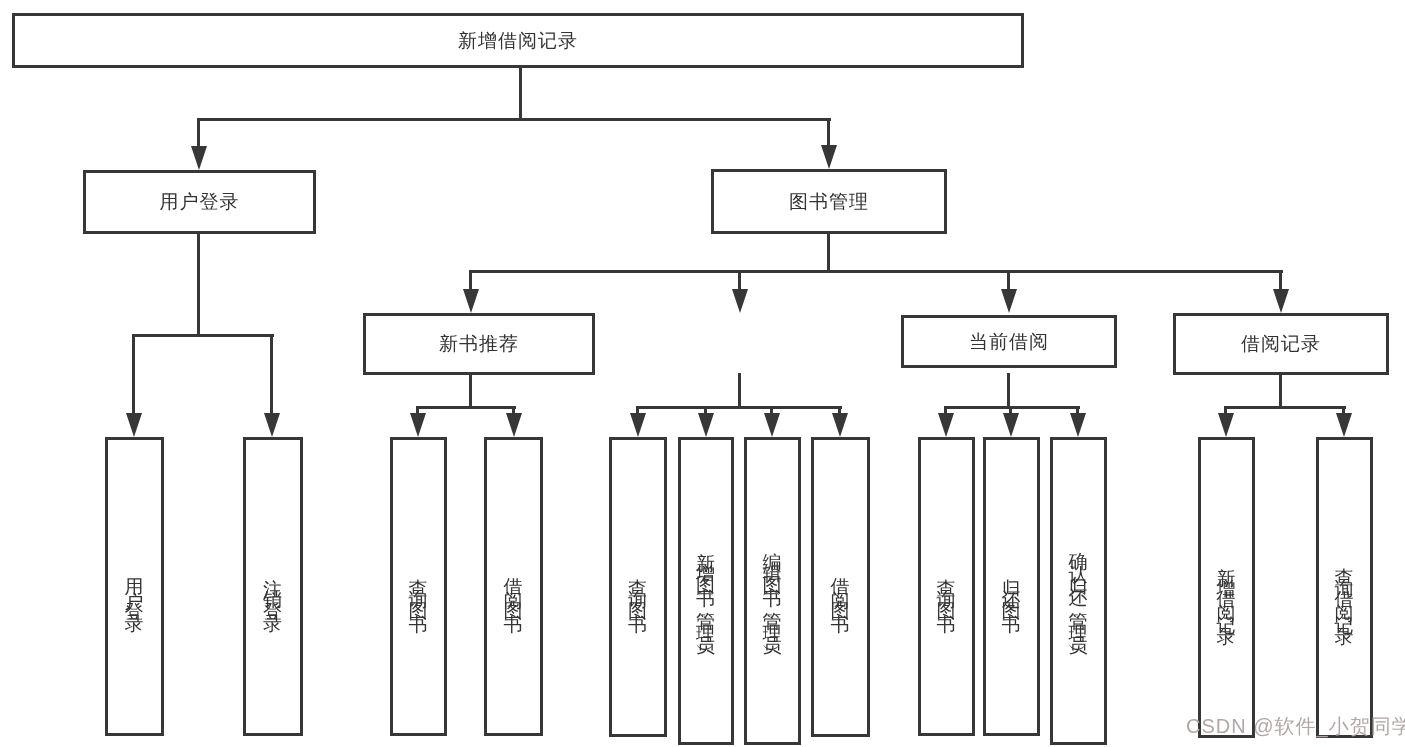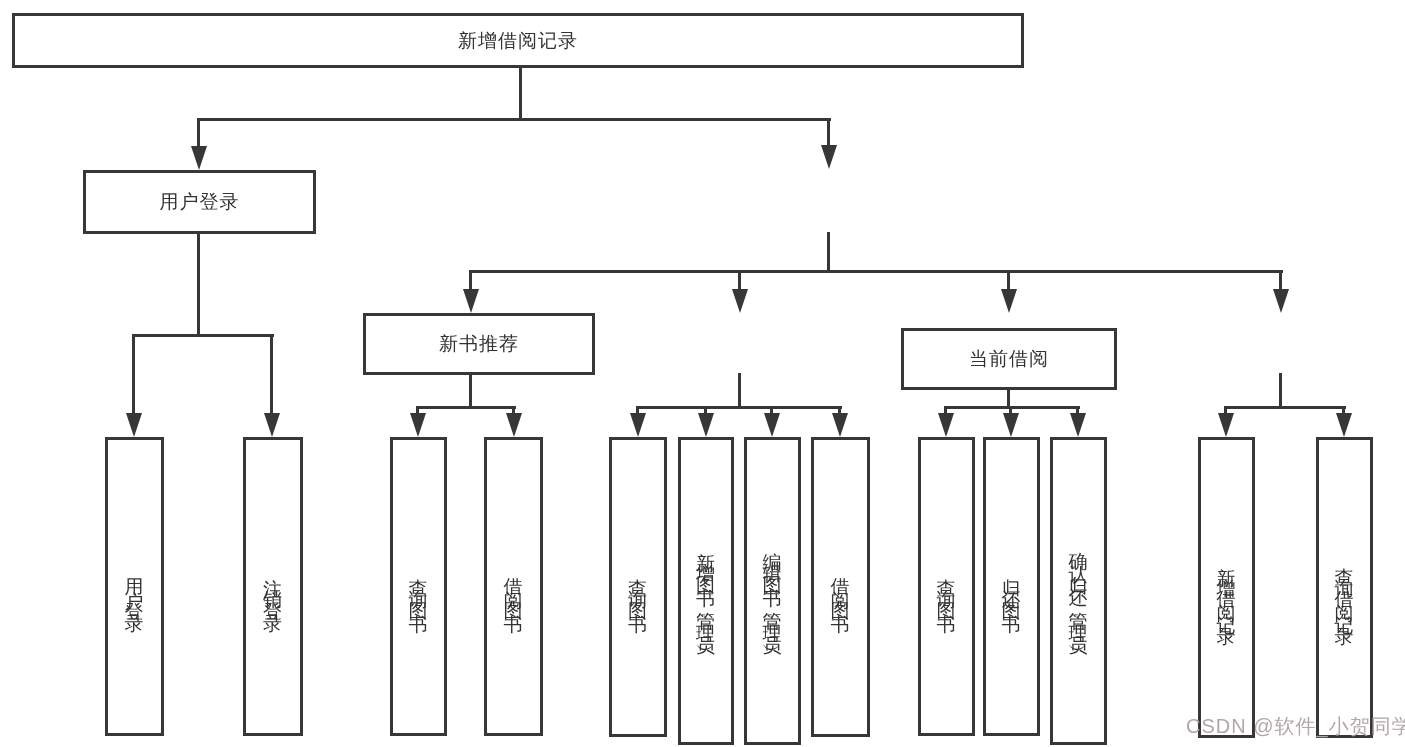--- a/index.html
+++ b/index.html
@@ -111,26 +111,32 @@
   <div class="vline" style="left:1342px;top:406px;width:3px;height:10px"></div>
   <div class="arrow" style="left:1336px;top:413px"></div>
 
   <div class="box" style="left:12px;top:13px;width:1012px;height:55px">
     <span>新增借阅记录</span>
   </div>
 
   <div class="box" style="left:83px;top:170px;width:233px;height:64px">
     <span>用户登录</span>
   </div>
+  <div class="box" style="left:711px;top:169px;width:236px;height:65px">
+    <span>图书管理</span>
+  </div>
 
   <div class="box" style="left:363px;top:313px;width:232px;height:62px">
     <span>新书推荐</span>
   </div>
-  <div class="box" style="left:901px;top:328px;width:216px;height:62px">
+  <div class="box" style="left:901px;top:315px;width:216px;height:53px">
     <span>当前借阅</span>
+  </div>
+  <div class="box" style="left:1173px;top:313px;width:216px;height:62px">
+    <span>借阅记录</span>
   </div>
 
   <div class="box" style="left:105px;top:437px;width:59px;height:299px">
     <span class="vtext">用户登录</span>
   </div>
   <div class="box" style="left:243px;top:437px;width:60px;height:299px">
     <span class="vtext">注销登录</span>
   </div>
 
   <div class="box" style="left:390px;top:437px;width:57px;height:299px">

